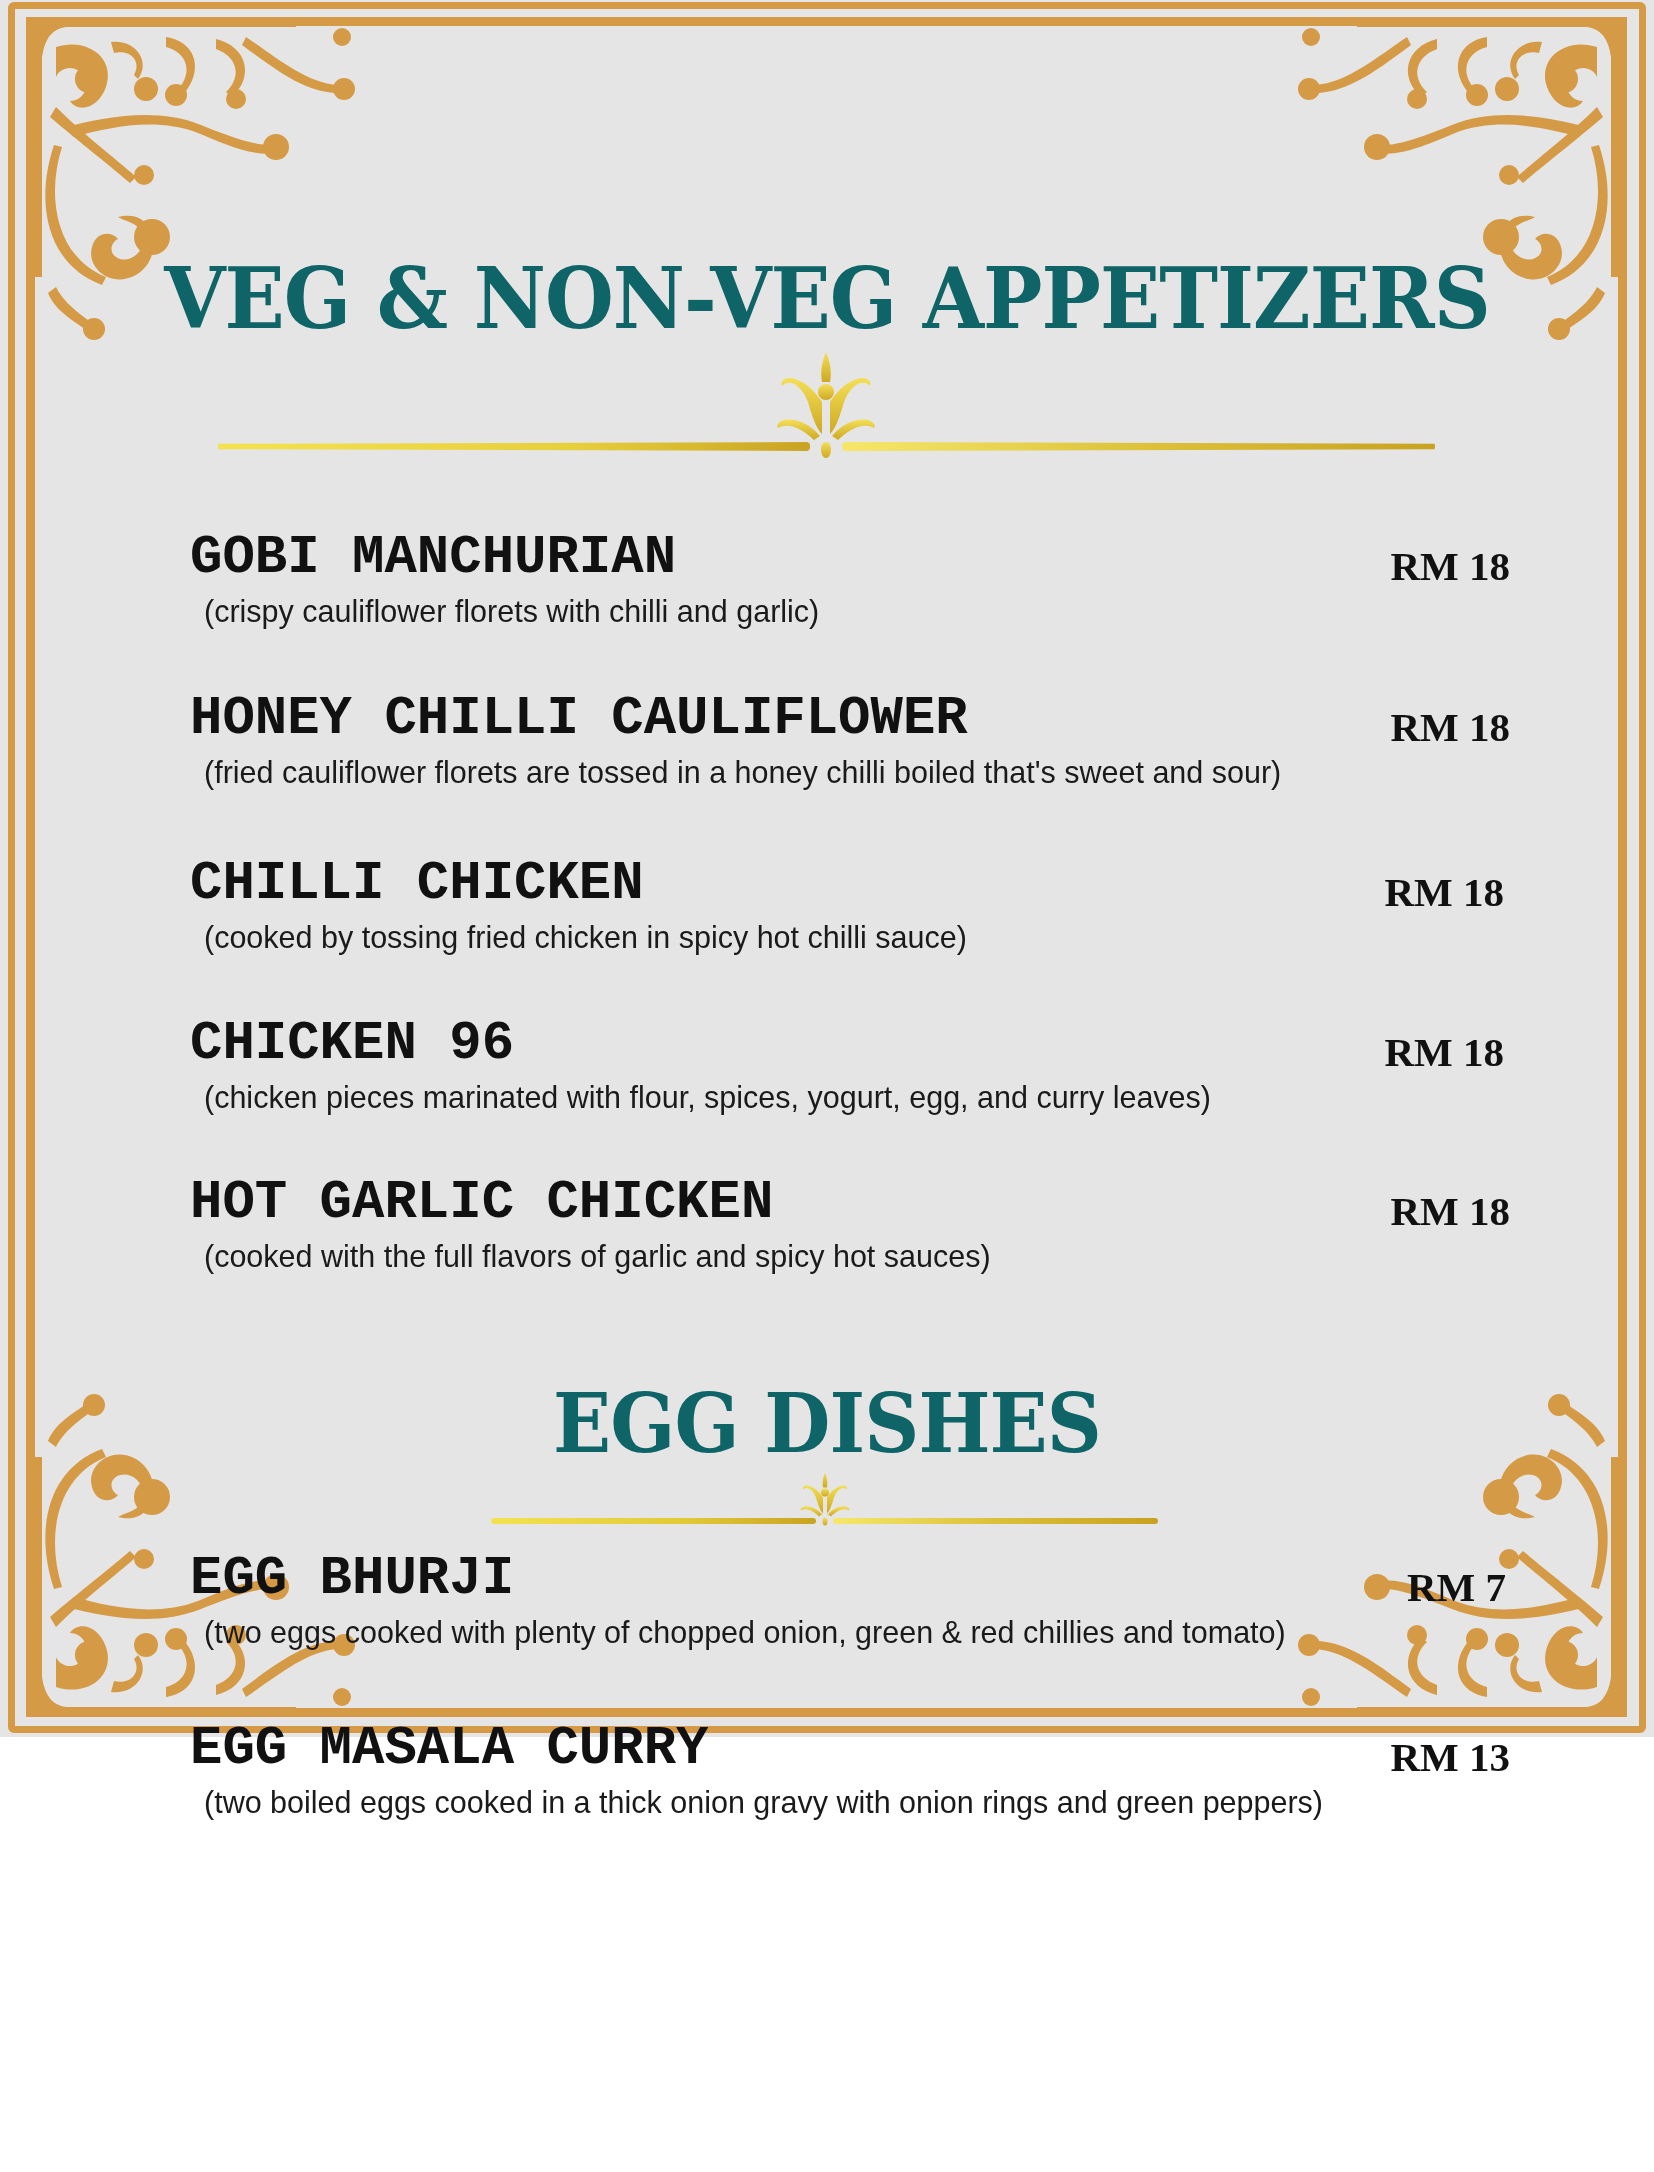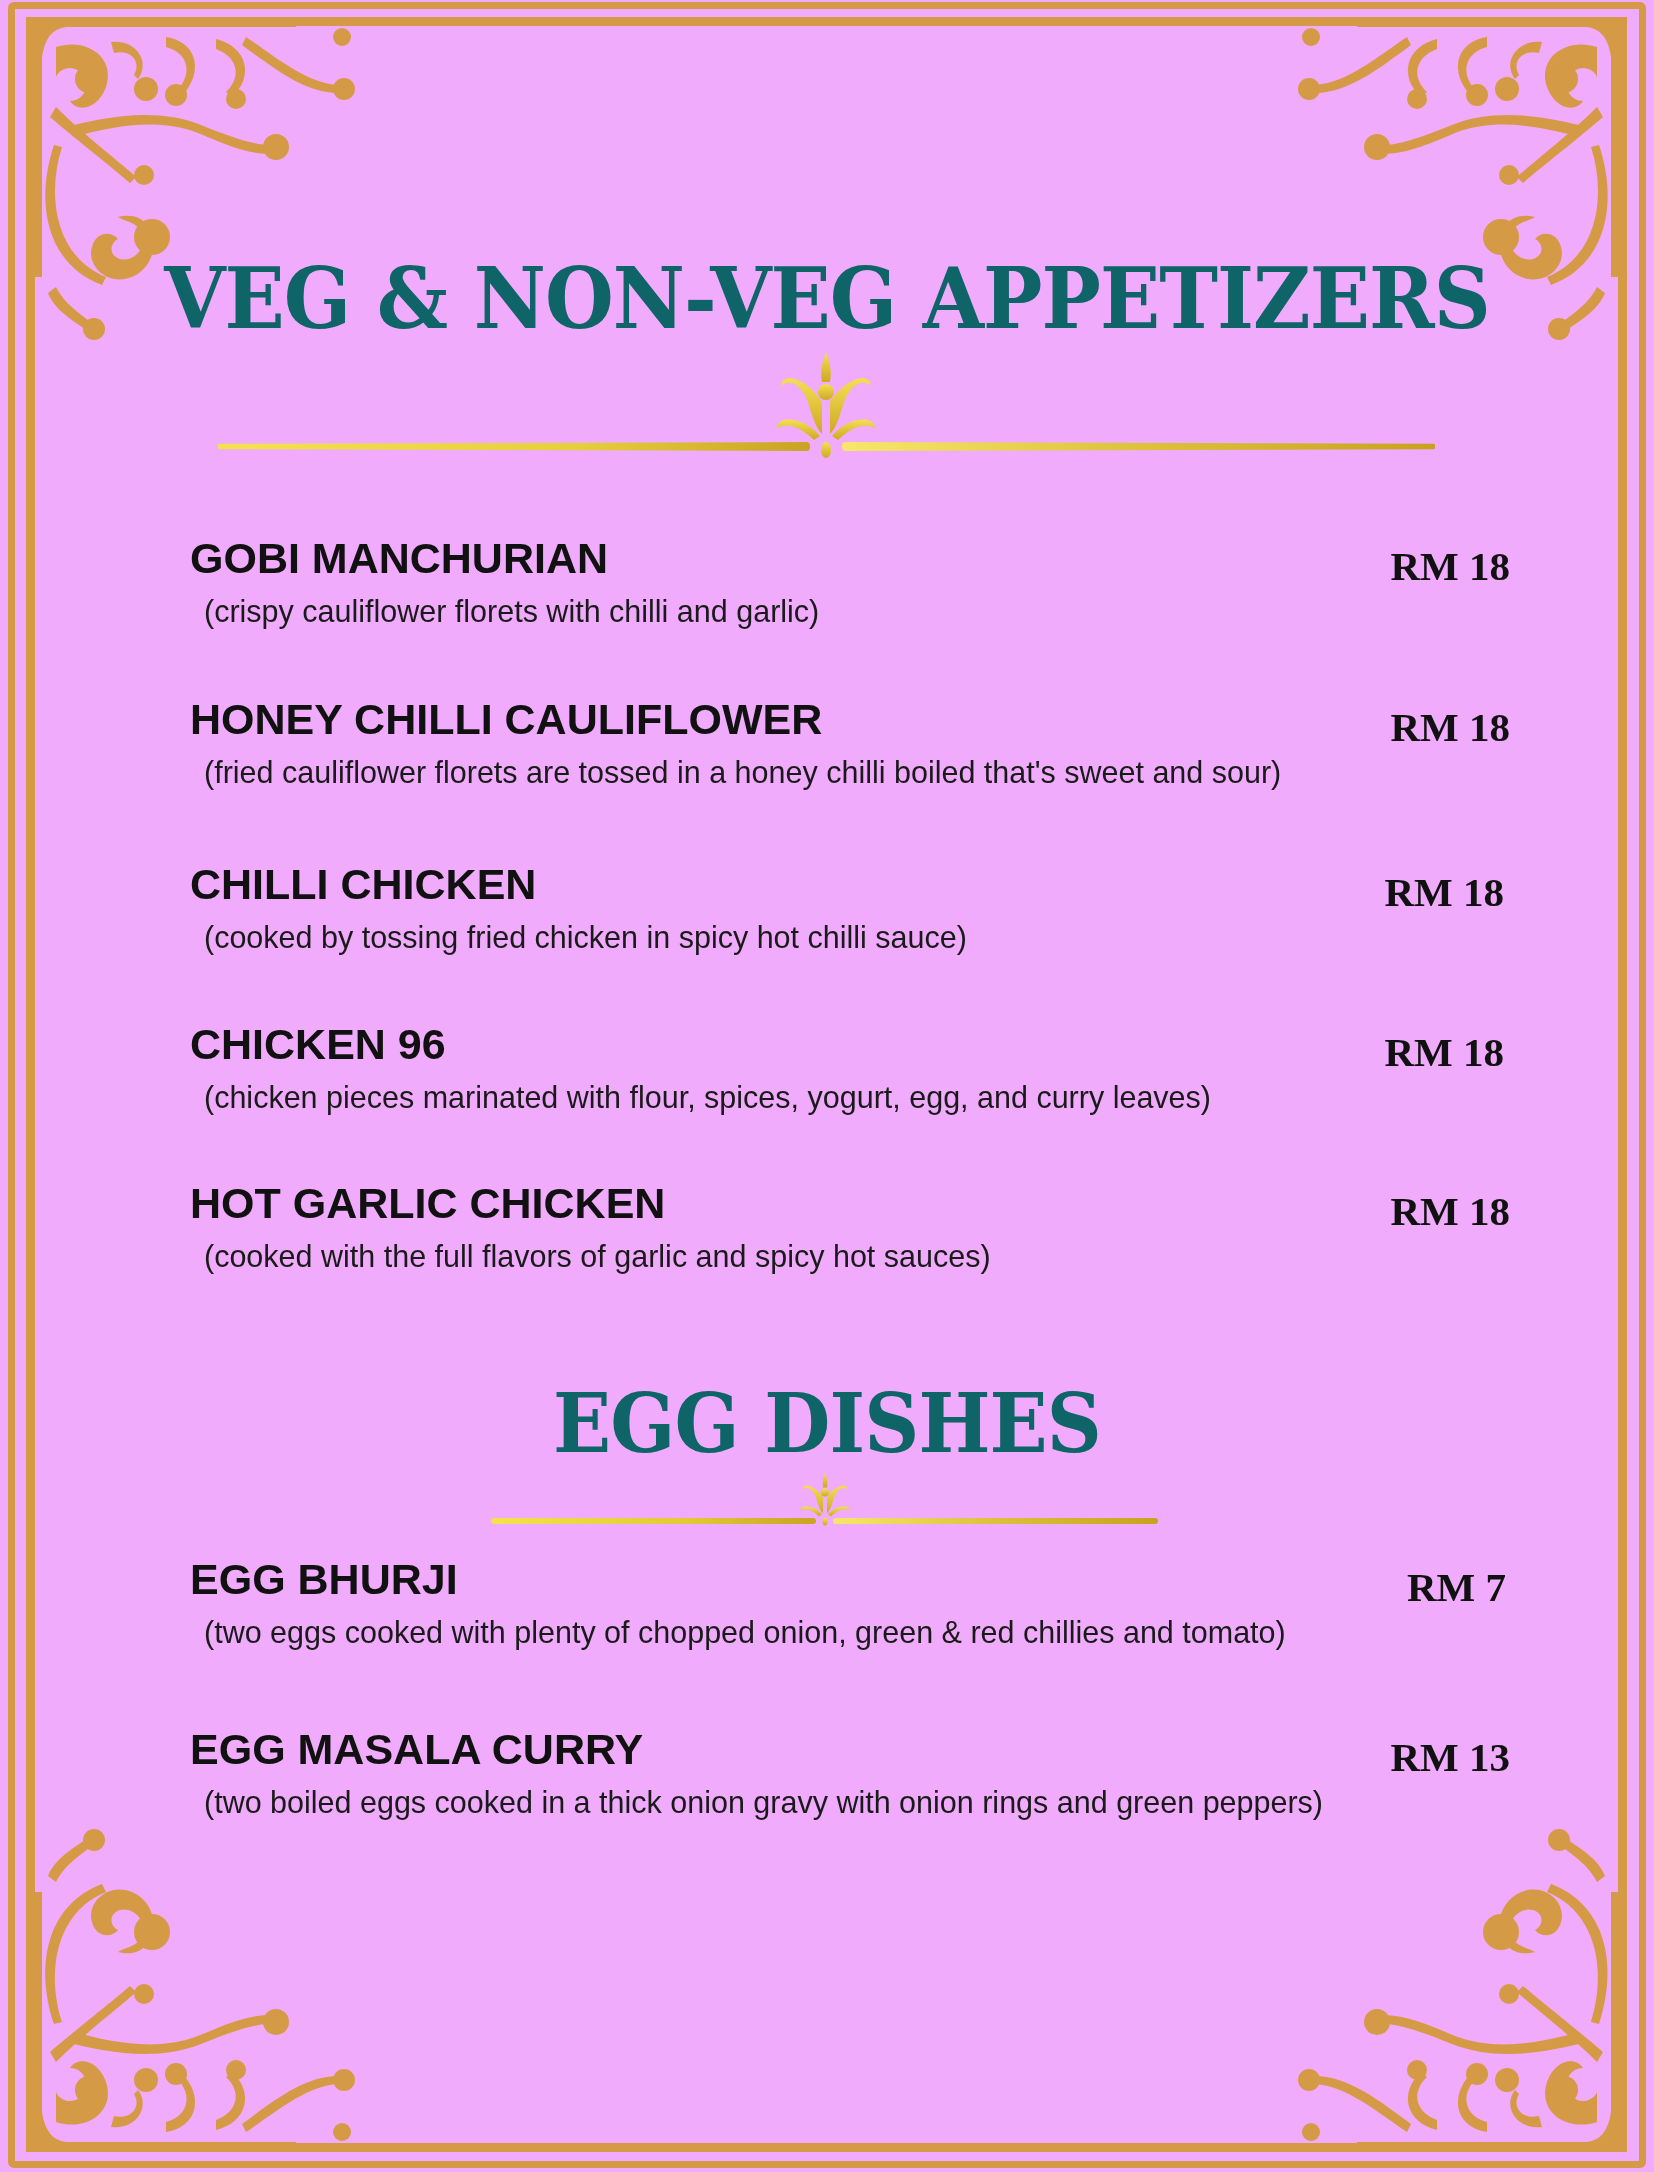--- a/index.html
+++ b/index.html
@@ -1,17 +1,17 @@
 <!DOCTYPE html>
 <html><head>
 <meta charset="utf-8">
 <style>
   * { box-sizing: border-box; margin: 0; padding: 0; }
   html, body { width: 1654px; height: 2172px; background: #ffffff; overflow: hidden; }
-  .page { position: relative; width: 1654px; height: 2172px; background: #f0abfc; }
+  .page { position: relative; width: 1654px; height: 1737px; background: #e5e5e5; }
 
   
   .border-outer {
     position: absolute; left: 8px; top: 2px; right: 8px; bottom: 4px;
     border: 7px solid #d59a45; border-radius: 6px;
   }
   .border-inner {
     position: absolute; left: 26px; top: 17px; right: 27px; bottom: 20px;
     border: 9px solid #d59a45;
   }
@@ -58,22 +58,22 @@
   .divider-egg .line-right {
     left: 342px; top: 50px; width: 325px; height: 6px;
     background: linear-gradient(90deg, #f6e76a 0%, #dcc03a 50%, #c8a21f 100%);
   }
   .divider-egg .ornament { left: 308px; top: 0; width: 52px; height: 62px; }
 
   
   .menu-item { position: absolute; left: 190px; width: 1320px; }
   .item-name {
     position: absolute; left: 0; top: 0;
-    font-family: Liberation Sans, sans-serif;
-    font-weight: bold; font-size: 43px; line-height: 48px; color: #111111;
+    font-family: Liberation Mono, monospace;
+    font-weight: bold; font-size: 54px; line-height: 48px; color: #111111;
     white-space: nowrap;
   }
   .item-price {
     position: absolute; right: 0; top: 8px;
     font-family: "Liberation Serif", "DejaVu Serif", serif;
     font-weight: bold; font-size: 41px; line-height: 48px; color: #111111;
     white-space: nowrap;
   }
   .item-desc {
     position: absolute; left: -2px; top: 58px;

